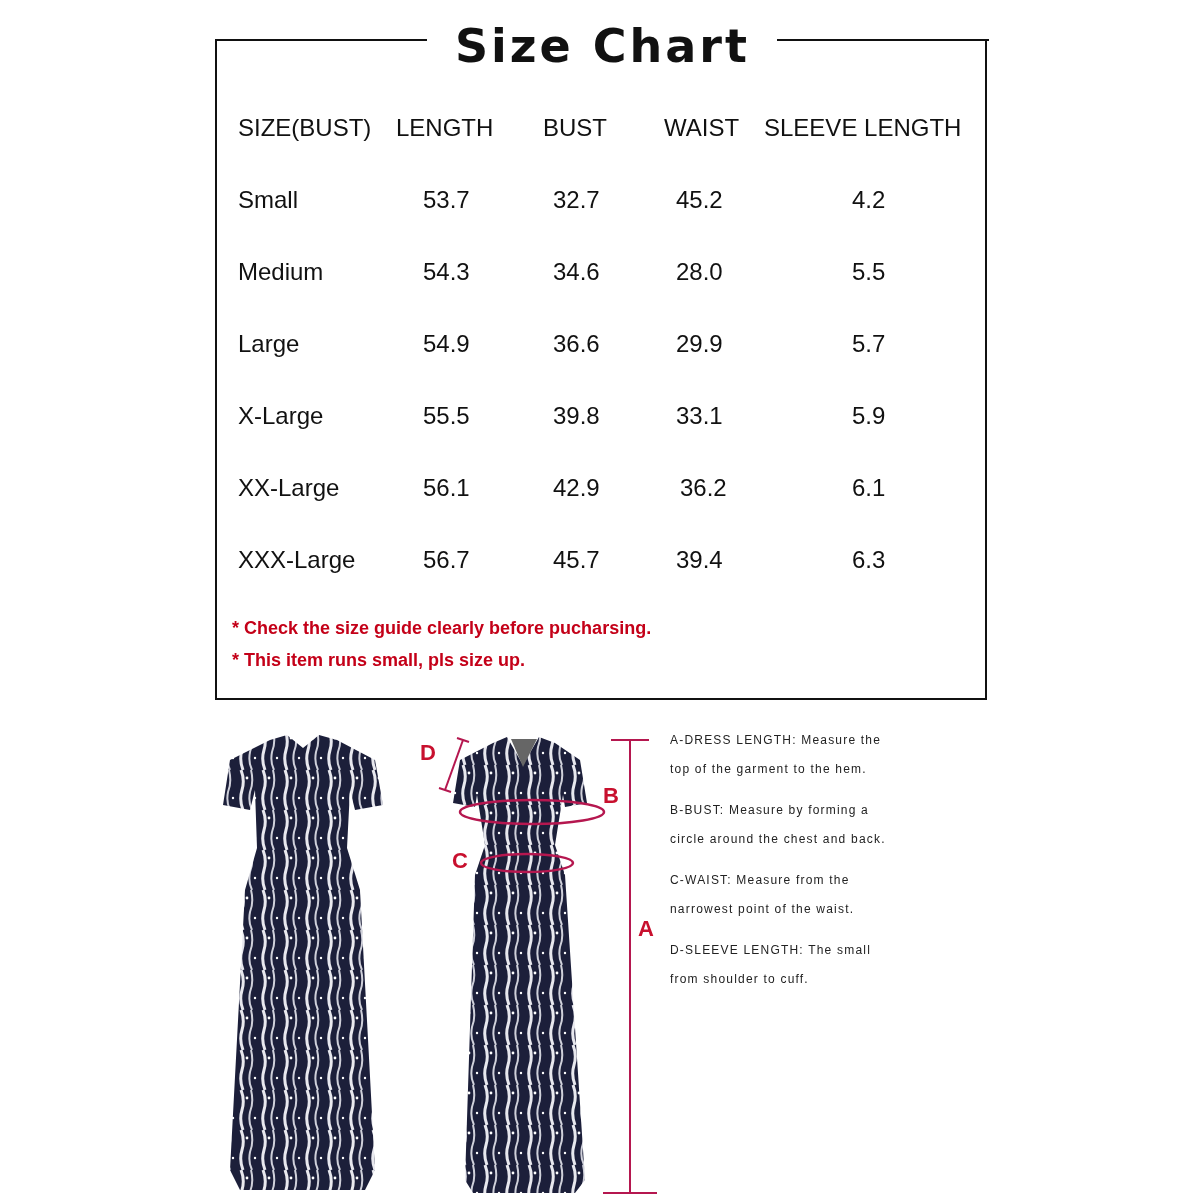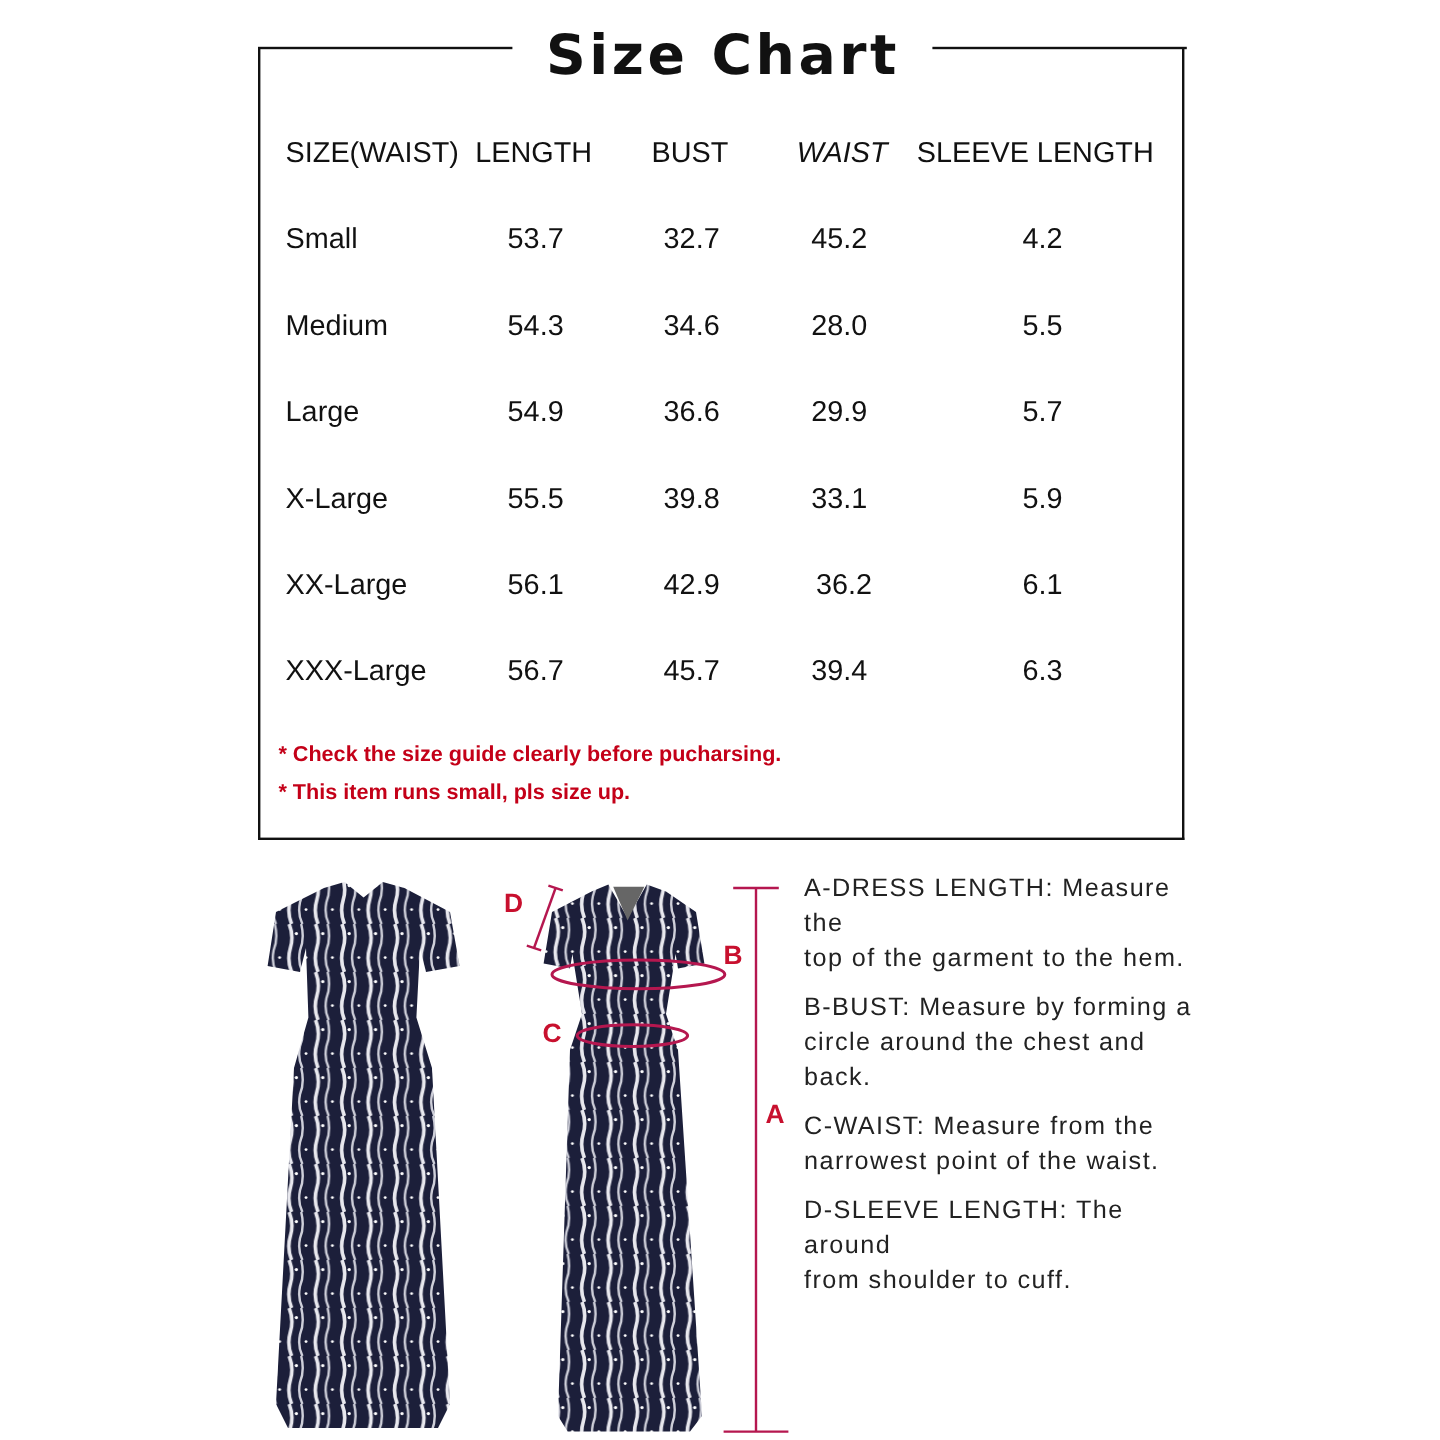--- a/index.html
+++ b/index.html
@@ -10,38 +10,38 @@
   .title{position:absolute;left:430px;top:18px;width:345px;text-align:center;font-family:"DejaVu Sans",sans-serif;font-weight:bold;font-size:46px;letter-spacing:3px;line-height:56px;}
   .row{position:absolute;left:238px;width:745px;height:30px;font-size:24px;line-height:30px;}
   .row span{position:absolute;top:0;white-space:nowrap;}
   .c0{left:0;}
   .c1{left:185px;}
   .c2{left:315px;}
   .c3{left:438px;}
   .c4{left:614px;}
   .hdr .c1{left:158px;}
   .hdr .c2{left:305px;}
-  .hdr .c3{left:426px;font-style:italic;}
+  .hdr .c3{left:426px;}
   .hdr .c4{left:526px;text-align:center;}
   .note{position:absolute;left:232px;font-size:18px;font-weight:bold;color:#c40018;line-height:28px;white-space:nowrap;}
   .dress{position:absolute;}
-  .desc{position:absolute;left:670px;font-size:21px;letter-spacing:1.2px;line-height:29px;color:#222;width:330px;}
+  .desc{position:absolute;left:670px;font-size:12px;letter-spacing:1.2px;line-height:29px;color:#222;width:330px;}
   .desc p{margin:0 0 12px 0;}
   .lbl{position:absolute;font-size:22px;font-weight:bold;color:#c8102e;}
 </style>
 </head>
 <body>
 
 <div class="title">Size Chart</div>
 <div class="top-line-left"></div>
 <div class="top-line-right"></div>
 <div class="chart-box"></div>
 
 <div class="row hdr" style="top:113px;">
-  <span class="c0">SIZE(WAIST)</span>
+  <span class="c0">SIZE(BUST)</span>
   <span class="c1">LENGTH</span>
   <span class="c2">BUST</span>
   <span class="c3">WAIST</span>
   <span class="c4">SLEEVE LENGTH</span>
 </div>
 
 <div class="row" style="top:185px;text-align:right;">
   <span class="c0">Small</span>
   <span class="c1">53.7</span>
   <span class="c2">32.7</span>
@@ -128,16 +128,16 @@
   </p>
   <p>
     <span>B-BUST: Measure by forming a</span><br>
     <span>circle around the chest and back.</span>
   </p>
   <p>
     <span>C-WAIST: Measure from the</span><br>
     <span>narrowest point of the waist.</span>
   </p>
   <p>
-    <span>D-SLEEVE LENGTH: The around</span><br>
+    <span>D-SLEEVE LENGTH: The small</span><br>
     <span>from shoulder to cuff.</span>
   </p>
 </div>
 
 </body></html>

